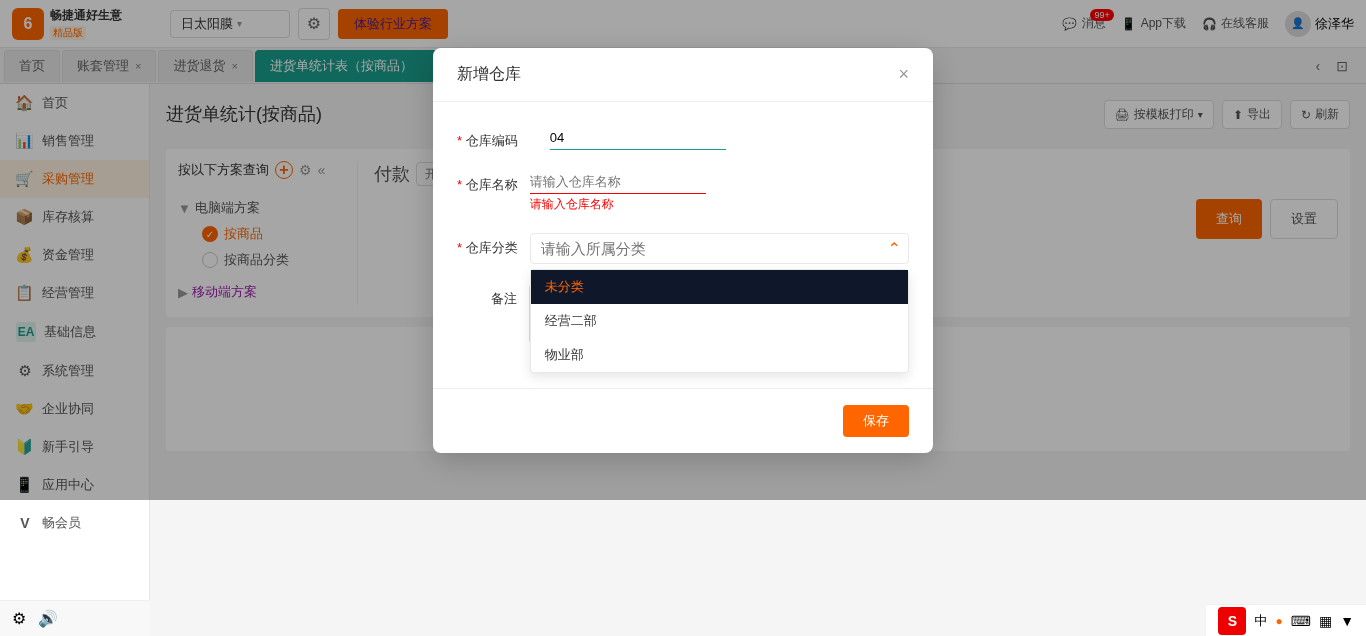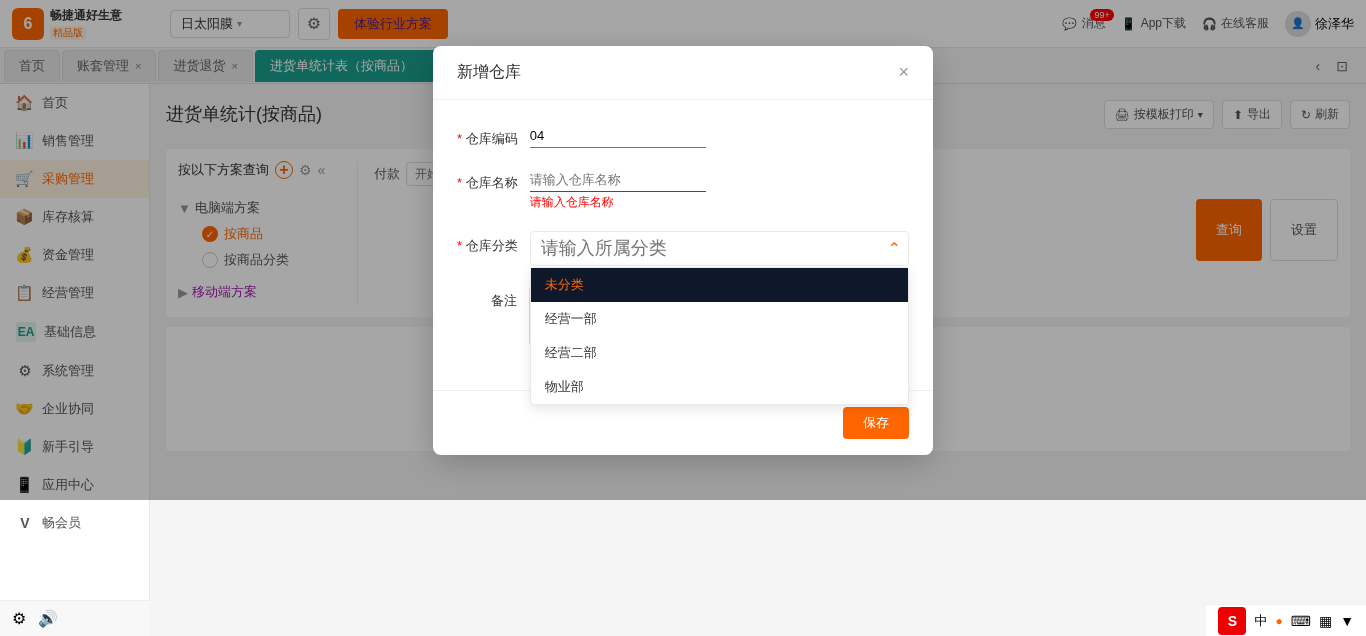--- a/index.html
+++ b/index.html
@@ -151,21 +151,21 @@
     .filter-select {
       border: 1px solid #ddd; border-radius: 4px; padding: 4px 8px;
       font-size: 12px; width: 140px; outline: none; background: #fff;
     }
     .query-btn {
       background: #f60; color: #fff; border: none; border-radius: 4px;
       padding: 6px 20px; cursor: pointer; font-size: 13px;
     }
     .settings-btn {
       background: #fff; color: #555; border: 1px solid #ddd; border-radius: 4px;
-      padding: 21px 20px; cursor: pointer; font-size: 13px;
+      padding: 10px 20px; cursor: pointer; font-size: 13px;
     }
 
     
     .overlay {
       position: fixed; top: 0; left: 0; width: 1366px; height: 500px;
       background: rgba(0,0,0,0.35);
       display: flex; align-items: center; justify-content: center;
       z-index: 100;
     }
 
@@ -200,21 +200,21 @@
     }
     .form-control.error { border-bottom-color: #f00; }
     .error-msg { color: #f00; font-size: 12px; margin-top: 2px; }
     .form-control-wrap { flex: 1; position: relative; }
 
     .category-input-wrap {
       flex: 1; position: relative;
     }
     .category-input {
       width: 100%; border: 1px solid #e8e8e8; border-radius: 4px;
-      padding: 6px 36px 6px 10px; font-size: 18px; outline: none;
+      padding: 6px 36px 6px 10px; font-size: 15px; outline: none;
       background: #fff;
     }
     .category-toggle {
       position: absolute; right: 8px; top: 50%; transform: translateY(-50%);
       cursor: pointer; color: #f60; font-size: 16px;
     }
     .category-dropdown {
       position: absolute; top: 36px; left: 0; right: 0;
       background: #fff; border: 1px solid #e8e8e8; border-radius: 4px;
       z-index: 200; box-shadow: 0 4px 12px rgba(0,0,0,0.1);
@@ -415,21 +415,21 @@
           <div class="tree-node" style="margin-top:6px;">
             <span style="color:#999;">▶</span>
             <span style="font-size:13px;color:#a21caf;">移动端方案</span>
           </div>
         </div>
       </div>
 
       <div style="flex:1;padding-left:16px;">
         <div style="display:flex;align-items:center;gap:12px;flex-wrap:wrap;">
           <div style="display:flex;align-items:center;gap:6px;">
-            <label style="font-size:13px;color:#555;">付款</label>
+            <label style="font-size:18px;color:#555;">付款</label>
             <input type="text" class="filter-input" placeholder="开始日期" style="width: 110px;">
             <span style="color:#999;">至</span>
             <input type="text" class="filter-input" placeholder="结束日期" style="width: 110px;">
           </div>
           <div style="display:flex;align-items:center;gap:6px;">
             <label style="font-size:13px;color:#555;">单据状态</label>
             <select class="filter-select" style="width:120px;">
               <option>全部</option>
             </select>
           </div>
@@ -465,21 +465,21 @@
       <span class="dialog-close">×</span>
     </div>
     <div class="dialog-body">
 
       <div class="form-row">
         <span class="form-label">
           <span style="color:#f00;">*</span>
           <span>仓库编码</span>
         </span>
         <div class="form-control-wrap">
-          <input type="text" class="form-control" value="04" style="border-bottom: 1px solid rgb(26, 158, 140);">
+          <input type="text" class="form-control" value="04" style="border-bottom: 1px solid rgb(26, 158, 140); margin-left: 20px;">
         </div>
       </div>
 
       <div class="form-row">
         <span class="form-label">
           <span style="color:#f00;">*</span>
           <span>仓库名称</span>
         </span>
         <div class="form-control-wrap">
           <input type="text" class="form-control error" style="border-bottom: 1px solid rgb(255, 0, 0);" placeholder="请输入仓库名称">
@@ -491,21 +491,20 @@
         <span class="form-label">
           <span style="color:#f00;">*</span>
           <span>仓库分类</span>
         </span>
         <div class="category-input-wrap">
           <input type="text" class="category-input" placeholder="请输入所属分类" style="">
           <span class="category-toggle">⌃</span>
           
           <div class="category-dropdown">
             <div class="dropdown-item selected">未分类</div>
-            <div class="dropdown-item">经营一部</div>
             <div class="dropdown-item">经营二部</div>
             <div class="dropdown-item">物业部</div>
           </div>
         </div>
       </div>
 
       <div class="form-row">
         <span class="form-label">
           <span>备注</span>
         </span>

